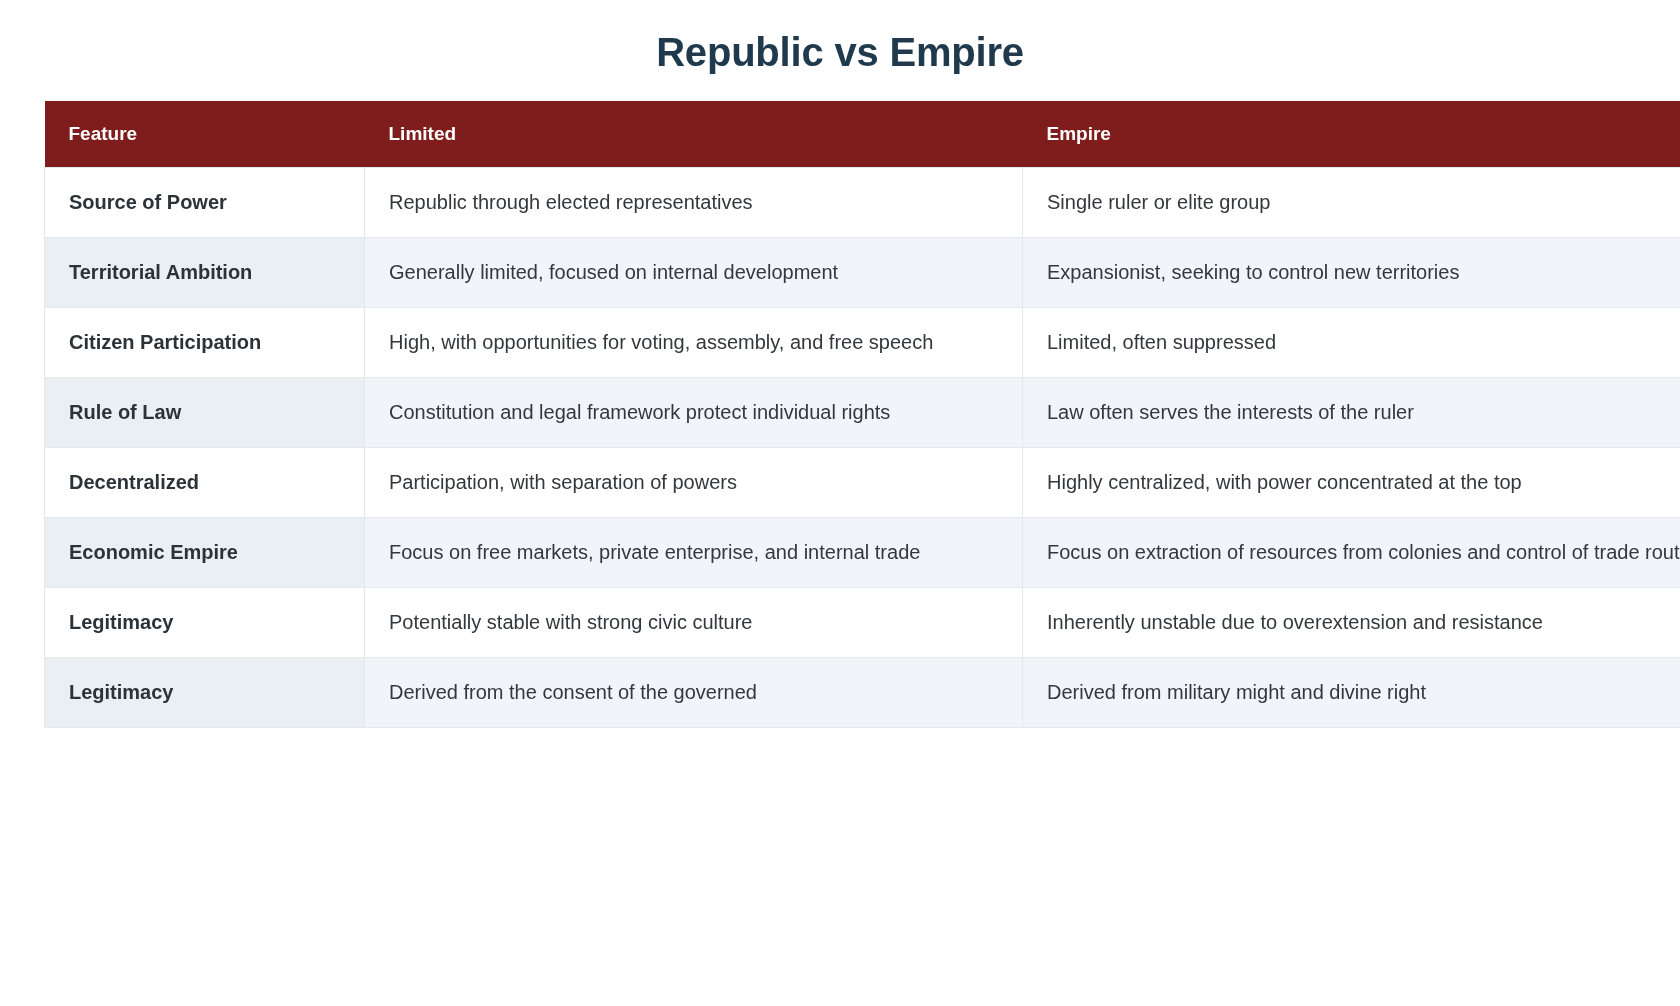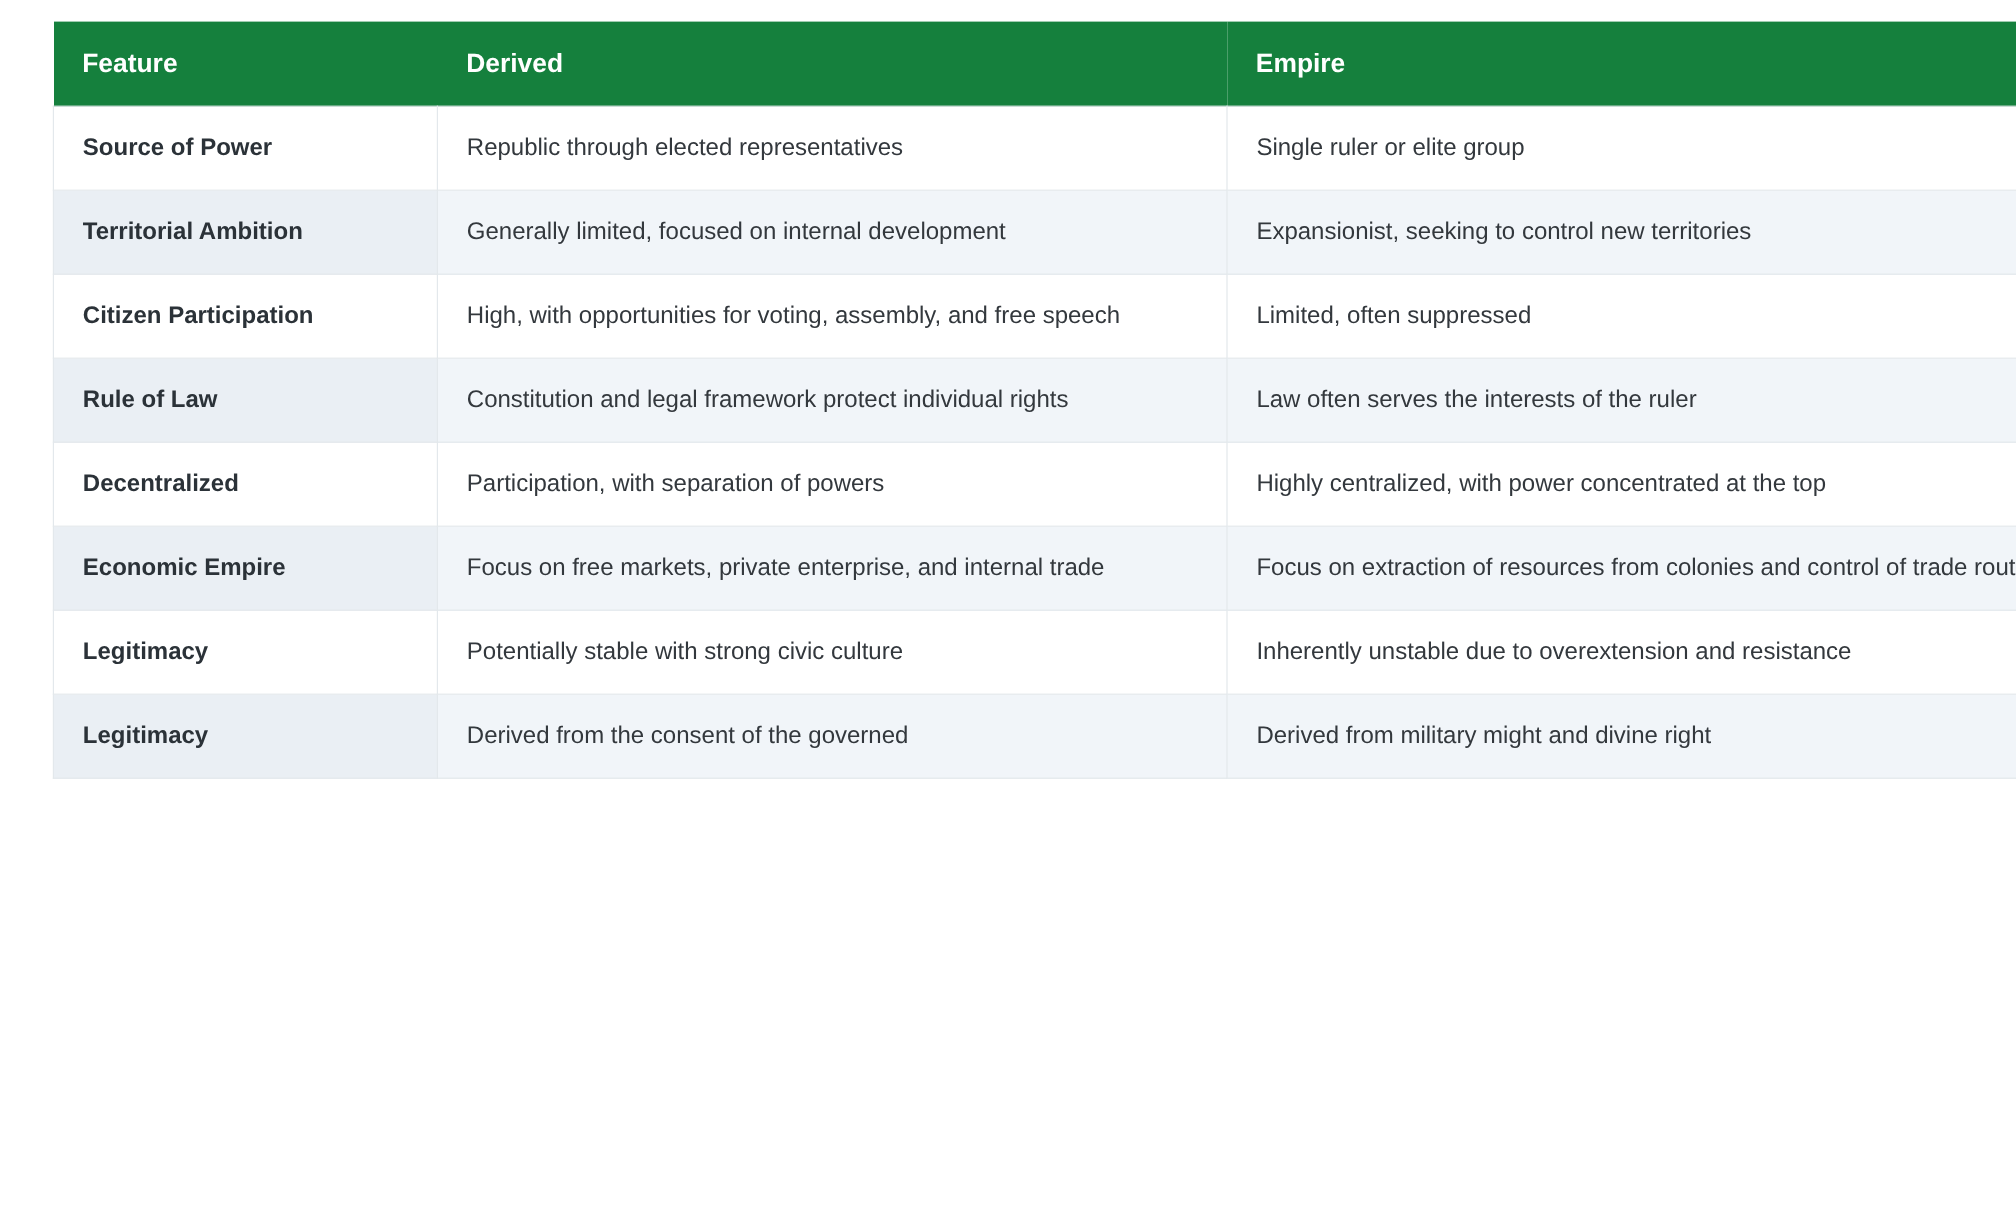--- a/index.html
+++ b/index.html
@@ -26,23 +26,23 @@
     margin: 12px 0 26px 0;
     letter-spacing: -0.2px;
   }
   table.comparison {
     width: 1600px;
     border-collapse: collapse;
     table-layout: fixed;
     font-size: 20px;
   }
   table.comparison thead th {
-    background: #15803d;
+    background: #7f1d1d;
     color: #ffffff;
-    font-size: 22px;
+    font-size: 19px;
     font-weight: bold;
     text-align: left;
     padding: 22px 24px;
     border: none;
     vertical-align: middle;
   }
   table.comparison thead th.col-feature { width: 272px; }
   table.comparison thead th.col-republic { width: 610px; }
   table.comparison thead th.col-empire  { width: 718px; }
 
@@ -70,26 +70,27 @@
   }
   table.comparison tbody tr:nth-child(odd) td.feature {
     background: #ffffff;
   }
 </style>
 </head>
 <body>
 
 <div class="page">
 
+  <h1 class="title">Republic vs Empire</h1>
 
   <table class="comparison">
     <thead>
       <tr>
         <th class="col-feature">Feature</th>
-        <th class="col-republic">Derived</th>
+        <th class="col-republic">Limited</th>
         <th class="col-empire">Empire</th>
       </tr>
     </thead>
     <tbody>
       <tr>
         <td class="feature">Source of Power</td>
         <td>Republic through elected representatives</td>
         <td>Single ruler or elite group</td>
       </tr>
       <tr>

